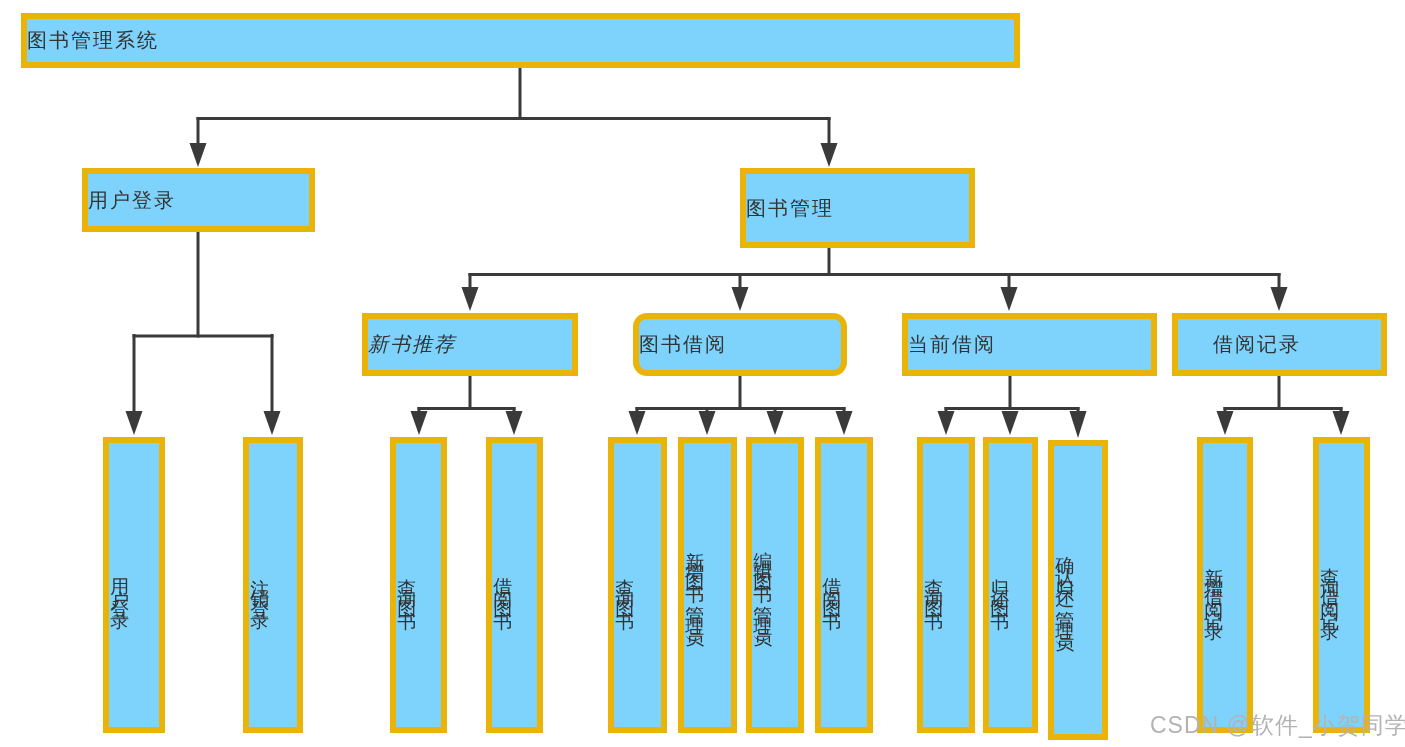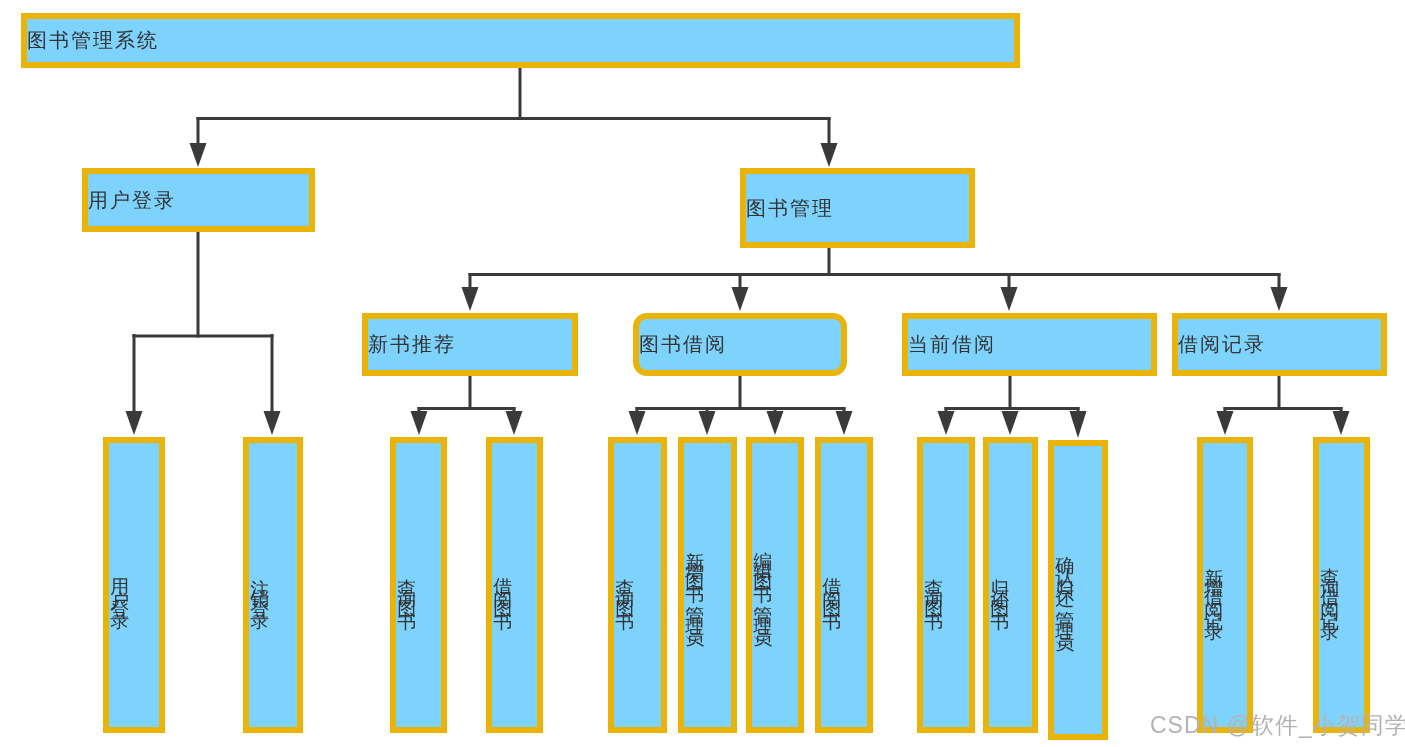--- a/index.html
+++ b/index.html
@@ -125,30 +125,30 @@
     <span class="h-label">图书管理系统</span>
   </div>
 
   <div class="box" style="left:82px; top:168px; width:233px; height:64px;">
     <span class="h-label">用户登录</span>
   </div>
   <div class="box" style="left:712px; top:168px; width:235px; height:80px;margin-left:28px;">
     <span class="h-label">图书管理</span>
   </div>
 
-  <div class="box" style="left:362px; top:313px; width:216px; height:63px;">
+  <div class="box" style="left:362px; top:313px; width:216px; height:63px;font-style:italic;">
     <span class="h-label">新书推荐</span>
   </div>
   <div class="box" style="left:633px; top:313px; width:214px; height:63px;border-radius:14px;">
     <span class="h-label">图书借阅</span>
   </div>
   <div class="box" style="left:902px; top:313px; width:255px; height:63px;">
     <span class="h-label">当前借阅</span>
   </div>
-  <div class="box" style="left:1172px; top:313px; width:215px; height:63px;">
+  <div class="box" style="left:1172px; top:313px; width:215px; height:63px;padding-left:35px;">
     <span class="h-label">借阅记录</span>
   </div>
 
   <div class="box leaf" style="left:103px; top:437px; width:62px; height:296px;">
     <span class="v-label">用户登录</span>
   </div>
   <div class="box leaf" style="left:243px; top:437px; width:60px; height:296px;">
     <span class="v-label">注销登录</span>
   </div>
 

